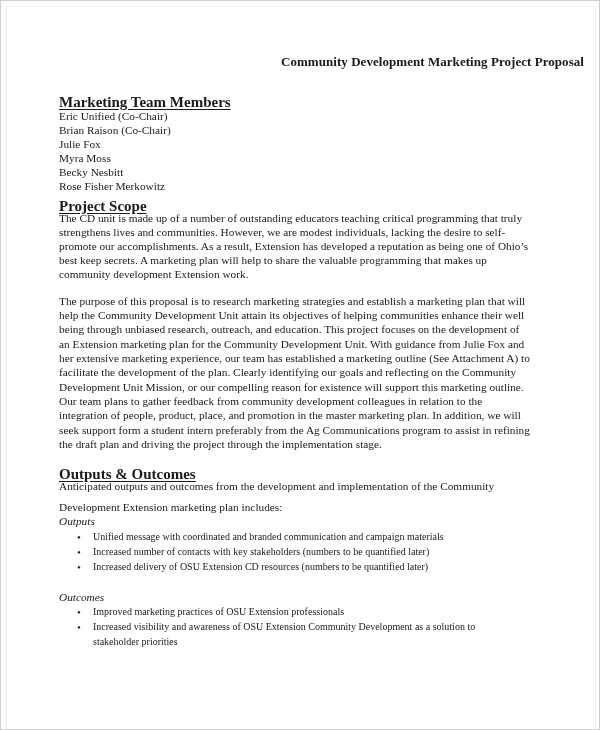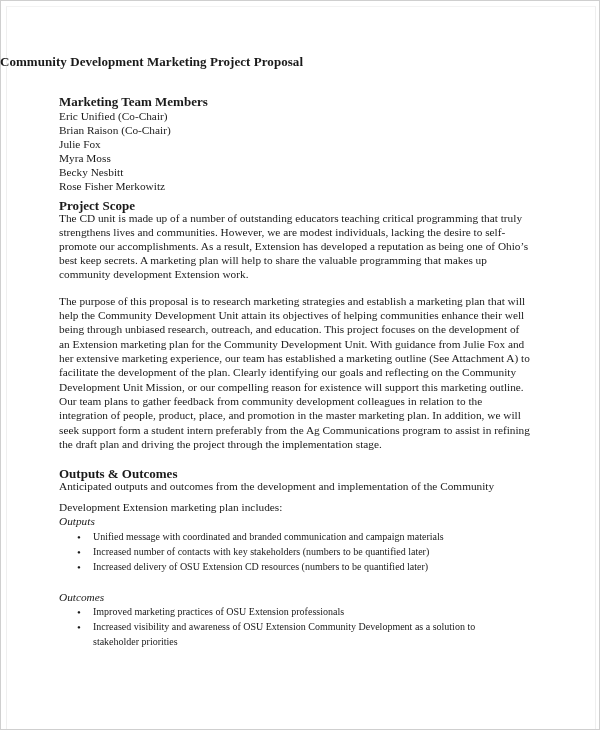--- a/index.html
+++ b/index.html
@@ -27,30 +27,31 @@
       left: 5px; top: 5px;
       width: 588px; height: 722px;
       border-left: 1px solid #efefef;
       border-right: 1px solid #efefef;
       border-top: 1px solid #f3f3f3;
     }
     .title {
       position: absolute;
       left: 0; width: 584px;
       top: 54px;
-      text-align: left;
+      text-align: right;
       font-weight: bold;
       font-size: 13px;
       letter-spacing: 0.05px;
     }
     .heading {
       position: absolute;
       left: 59px;
       font-weight: bold;
-      font-size: 13px;
+      font-size: 15px;
+      text-decoration: underline;
       text-underline-offset: 1.5px;
     }
     .line {
       position: absolute;
       left: 59px;
       font-size: 11.3px;
       white-space: nowrap;
       line-height: 14px;
     }
     .sub {

